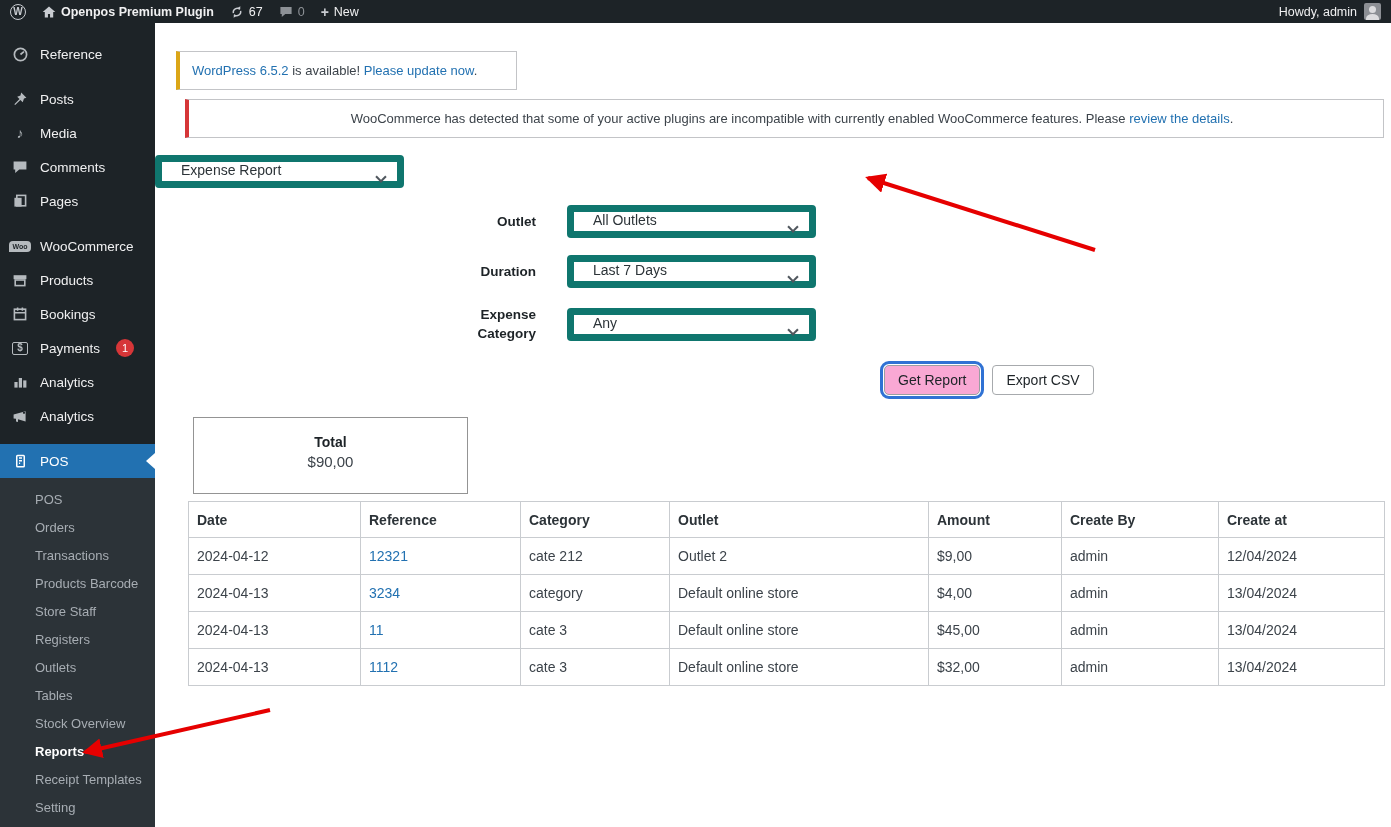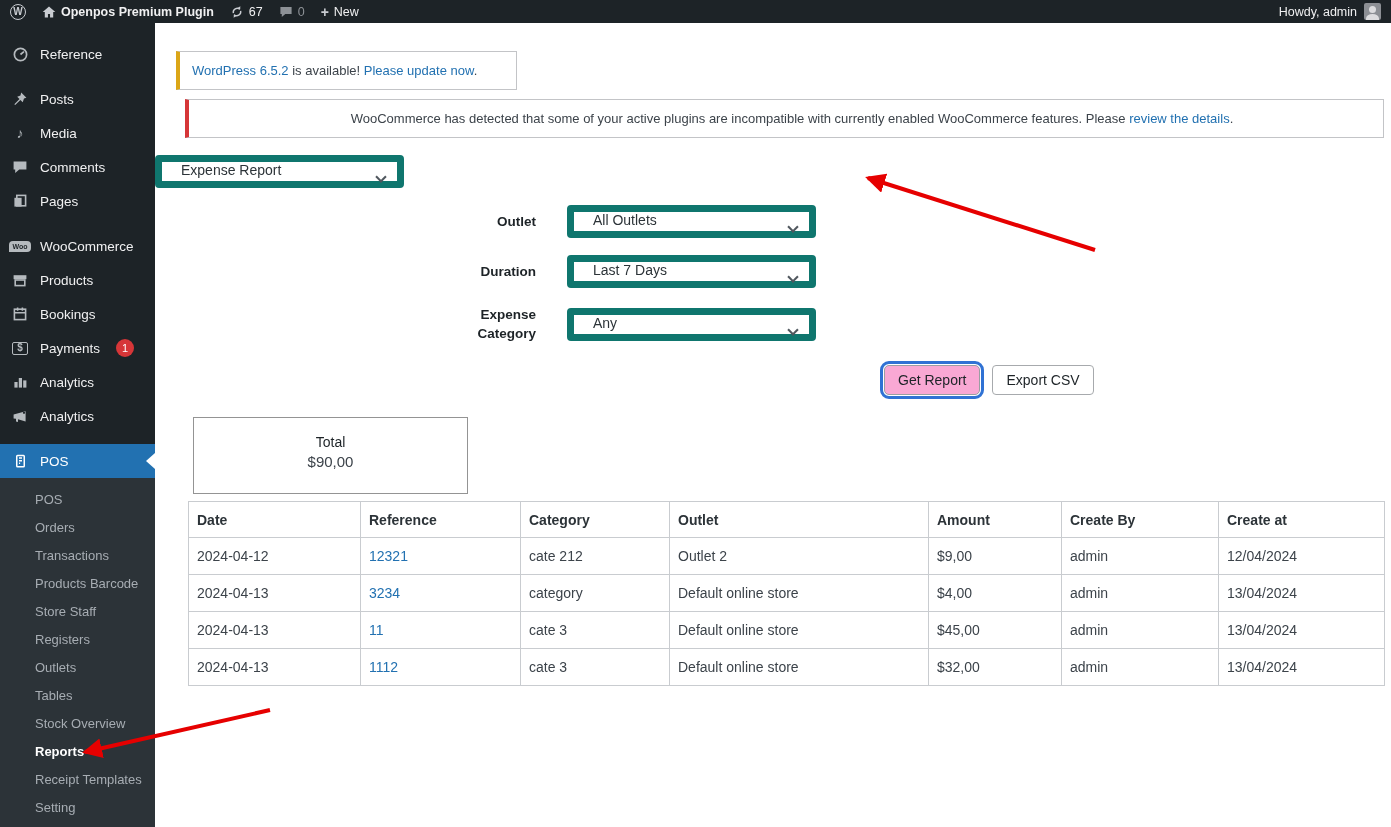--- a/index.html
+++ b/index.html
@@ -63,21 +63,21 @@
   .chevron { position:absolute; right:12px; top:11px; width:8px; height:8px;
              border-right:2px solid #50575e; border-bottom:2px solid #50575e; transform:rotate(45deg); }
 
   #form-buttons { position:absolute; left:729px; top:342px; display:flex; gap:12px; align-items:center; }
   .btn { height:30px; padding:0 13px; border-radius:4px; font-size:14px; color:#1d2327;
          background:#fff; border:1px solid #a7aaad; cursor:pointer; font-family:inherit; }
   .btn.focused { background:#f9a8d4; border:1px solid #9b9ea2; outline:3px solid #3072d4; outline-offset:1px; border-radius:5px; }
 
   #total-box { position:absolute; left:38px; top:394px; width:275px; height:77px; border:1px solid #949494;
                text-align:center; padding-top:14px; }
-  #total-box .t-label { font-weight:normal; font-size:14px; color:#1d2327; line-height:20px;text-align:center; }
+  #total-box .t-label { font-weight:bold; font-size:14px; color:#1d2327; line-height:20px;text-align:center; }
   #total-box .t-value { font-size:15px; color:#3c434a; line-height:20px; }
 
   #report-table { position:absolute; left:33px; top:478px; width:1196px; border-collapse:collapse;
                   font-size:14px; color:#3c434a; table-layout:fixed; }
   #report-table th, #report-table td { border:1px solid #c9ccd0; text-align:left; padding:0 0 0 8px; }
   #report-table th { height:36px; font-weight:bold; color:#2c3338; }
   #report-table td { height:37px; }
 
   #arrows { position:absolute; inset:0; width:1391px; height:827px; pointer-events:none; z-index:40; }
 </style>

